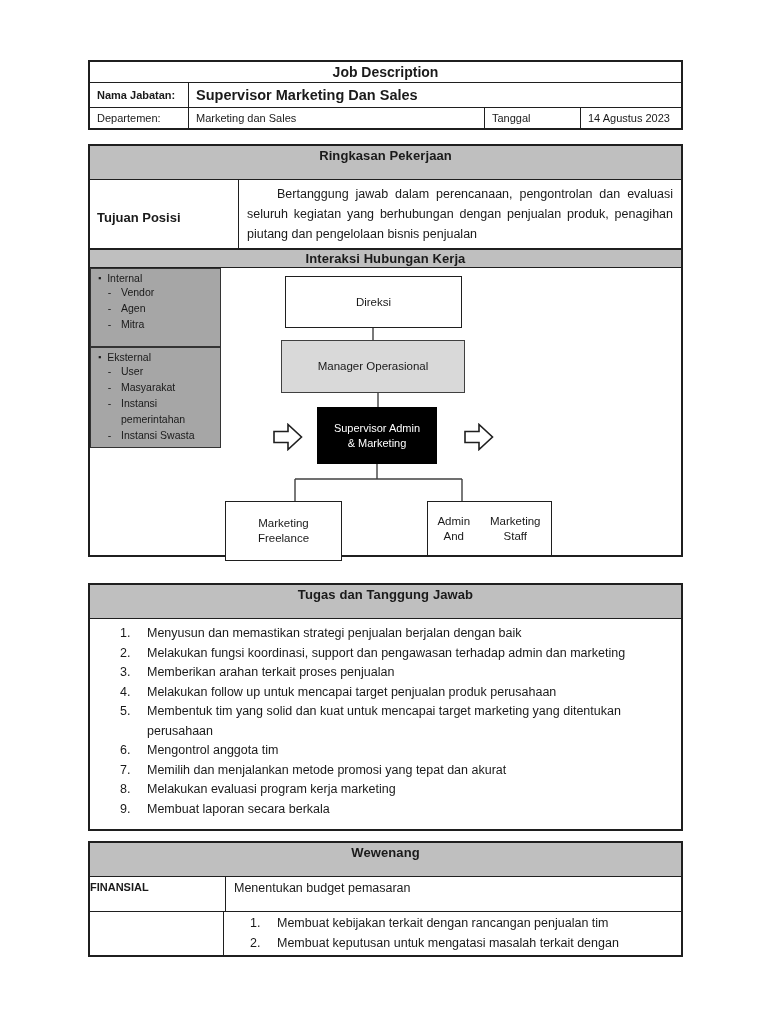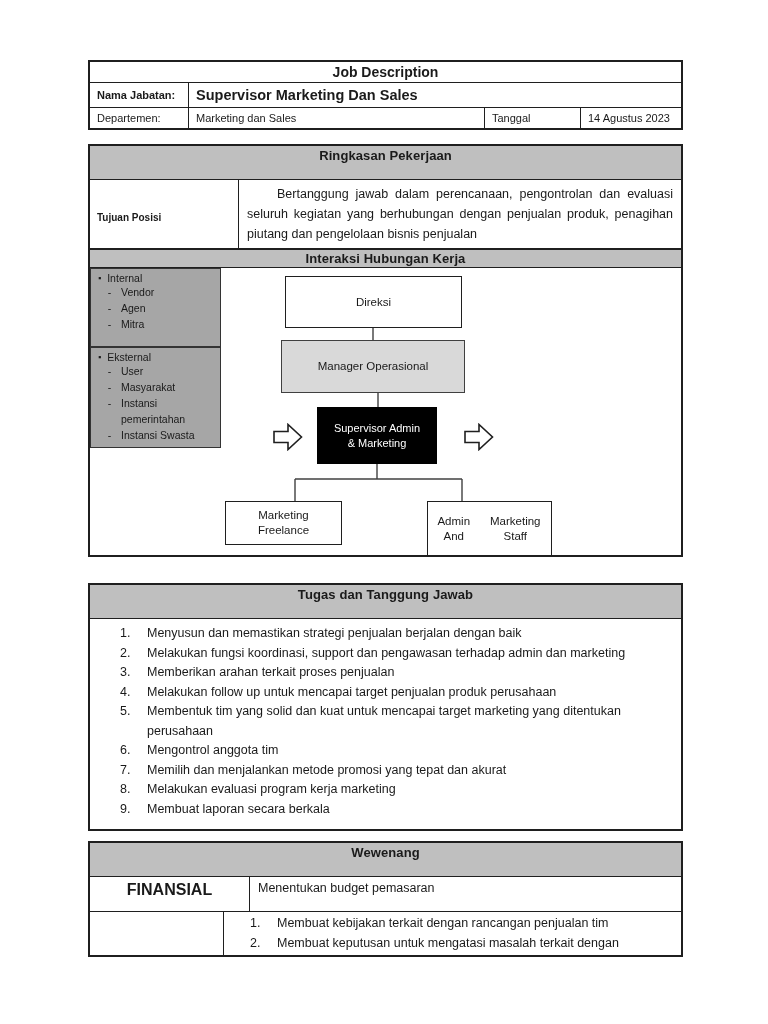--- a/index.html
+++ b/index.html
@@ -23,21 +23,21 @@
   .t1-row3 { height:20px; display:flex; font-size:11px; }
   .t1-row3 > div { display:flex; align-items:center; padding-left:7px; }
   .t1-row3 .c1 { width:99px; border-right:1px solid #1f1f1f; }
   .t1-row3 .c2 { width:296px; border-right:1px solid #1f1f1f; }
   .t1-row3 .c3 { width:96px;  border-right:1px solid #1f1f1f; }
   .t1-row3 .c4 { flex:1; }
 
   
   .t2-body { display:flex; }
   .t2-body .c1 { width:149px; border-right:1px solid #1f1f1f; display:flex; align-items:center;
-                 padding-left:7px; font-weight:bold; font-size:10px; }
+                 padding-left:7px; font-weight:bold; font-size:13px; }
   .t2-body .c2 { flex:1; padding:4px 8px 10px 8px; font-size:12.5px; line-height:20px;
                  text-align:justify; text-indent:30px; }
 
   
   .diagram { position:relative; height:290px; }
   .dg-box { position:absolute; border:1px solid #404040; font-size:11.5px; }
   .dg-center { display:flex; align-items:center; justify-content:center; text-align:center; line-height:15px; }
   .side-box { background:#a6a6a6; border:1px solid #333; font-size:10.5px; padding:3px 4px 3px 7px; z-index:3; }
   .side-title { display:flex; align-items:center; gap:6px; font-size:10.5px; }
   .side-title::before { content:"▪"; font-size:9px; }
@@ -48,22 +48,22 @@
   .blk-arrow { position:absolute; z-index:2; }
 
   
   .num-list { padding:5px 6px 10px 30px; }
   .num-item { display:flex; font-size:12.5px; line-height:19.5px; }
   .num-item .idx { flex:0 0 27px; }
   .num-item .txt { flex:1; padding-right:6px; }
 
   
   .t5-row1 { display:flex; border-bottom:1px solid #1f1f1f; height:35px; }
-  .t5-row1 .c1 { width:160px; border-right:1px solid #1f1f1f; text-align:center;
-                 font-weight:bold; font-size:16px; padding-top:4px; }
+  .t5-row1 .c1 { width:136px; border-right:1px solid #1f1f1f; text-align:left;
+                 font-weight:bold; font-size:11px; padding-top:4px; }
   .t5-row1 .c2 { flex:1; font-size:12.5px; padding:4px 8px; }
   .t5-row2 { display:flex; height:43px; }
   .t5-row2 .c1 { width:134px; border-right:1px solid #1f1f1f; }
   .t5-row2 .c2 { flex:1; padding:2px 6px 0 26px; }
 </style>
 </head>
 <body>
 
 <div class="page">
 
@@ -148,21 +148,21 @@
 
       <div class="dg-box dg-center" style="left:191px; top:72px; width:184px; height:53px; background:#d9d9d9;">Manager Operasional</div>
 
       <svg class="blk-arrow" style="left:183px; top:155px;" width="30" height="28" viewBox="0 0 30 28">
         <polygon points="1,8.5 15,8.5 15,1.5 28.5,14 15,26.5 15,19.5 1,19.5" fill="#ffffff" stroke="#1f1f1f" stroke-width="1.6"></polygon>
       </svg>
       <svg class="blk-arrow" style="left:374px; top:155px;" width="30" height="28" viewBox="0 0 30 28">
         <polygon points="1,8.5 15,8.5 15,1.5 28.5,14 15,26.5 15,19.5 1,19.5" fill="#ffffff" stroke="#1f1f1f" stroke-width="1.6"></polygon>
       </svg>
 
-      <div class="dg-box dg-center" style="left:135px; top:233px; width:117px; height:44px; background:#fff; border-color:#1f1f1f; flex-direction:column;">
+      <div class="dg-box dg-center" style="left:135px; top:233px; width:117px; height:60px; background:#fff; border-color:#1f1f1f; flex-direction:column;">
         <span>Marketing</span>
         <span>Freelance</span>
       </div>
       <div class="dg-box dg-center" style="left:337px; top:233px; width:125px; height:55px; background:#fff; border-color:#1f1f1f; ">
         <span>Admin And</span>
         <span>Marketing Staff</span>
       </div>
     </div>
   </div>
 

